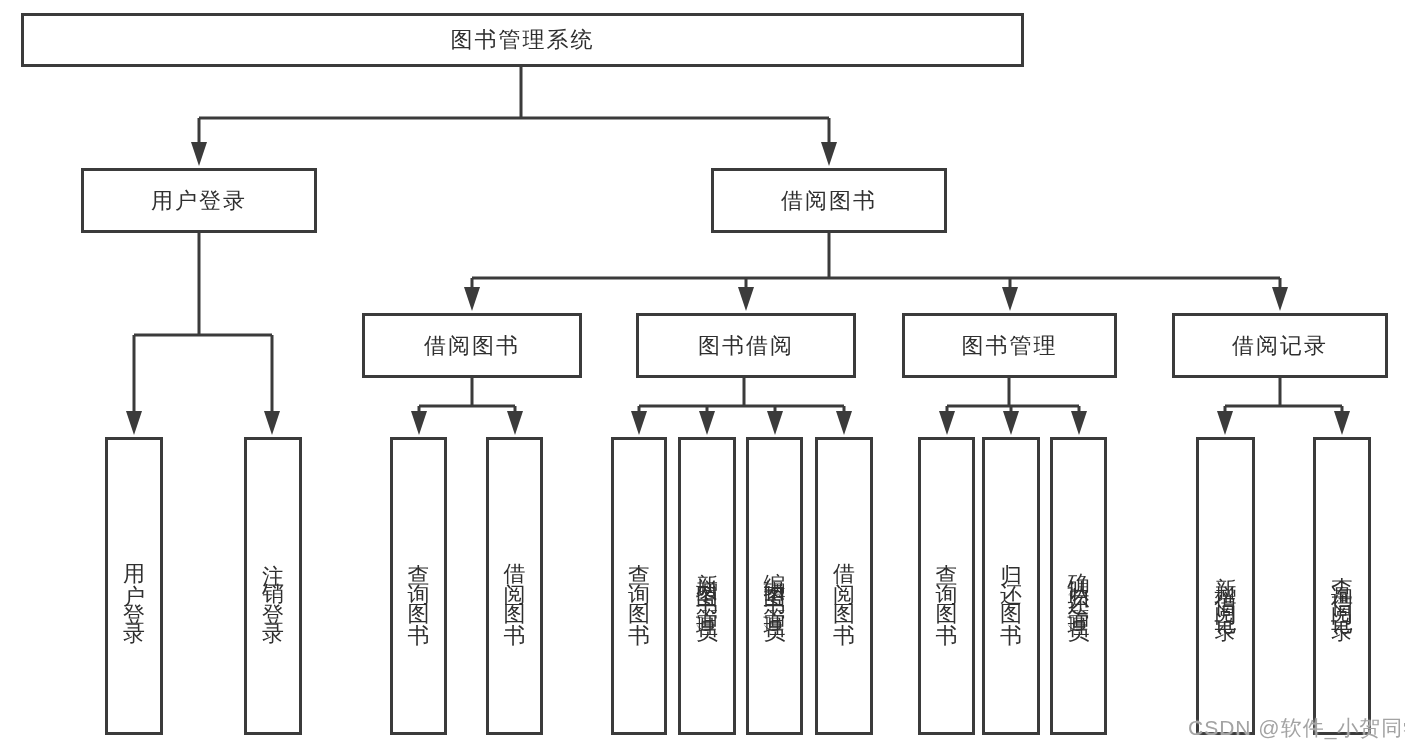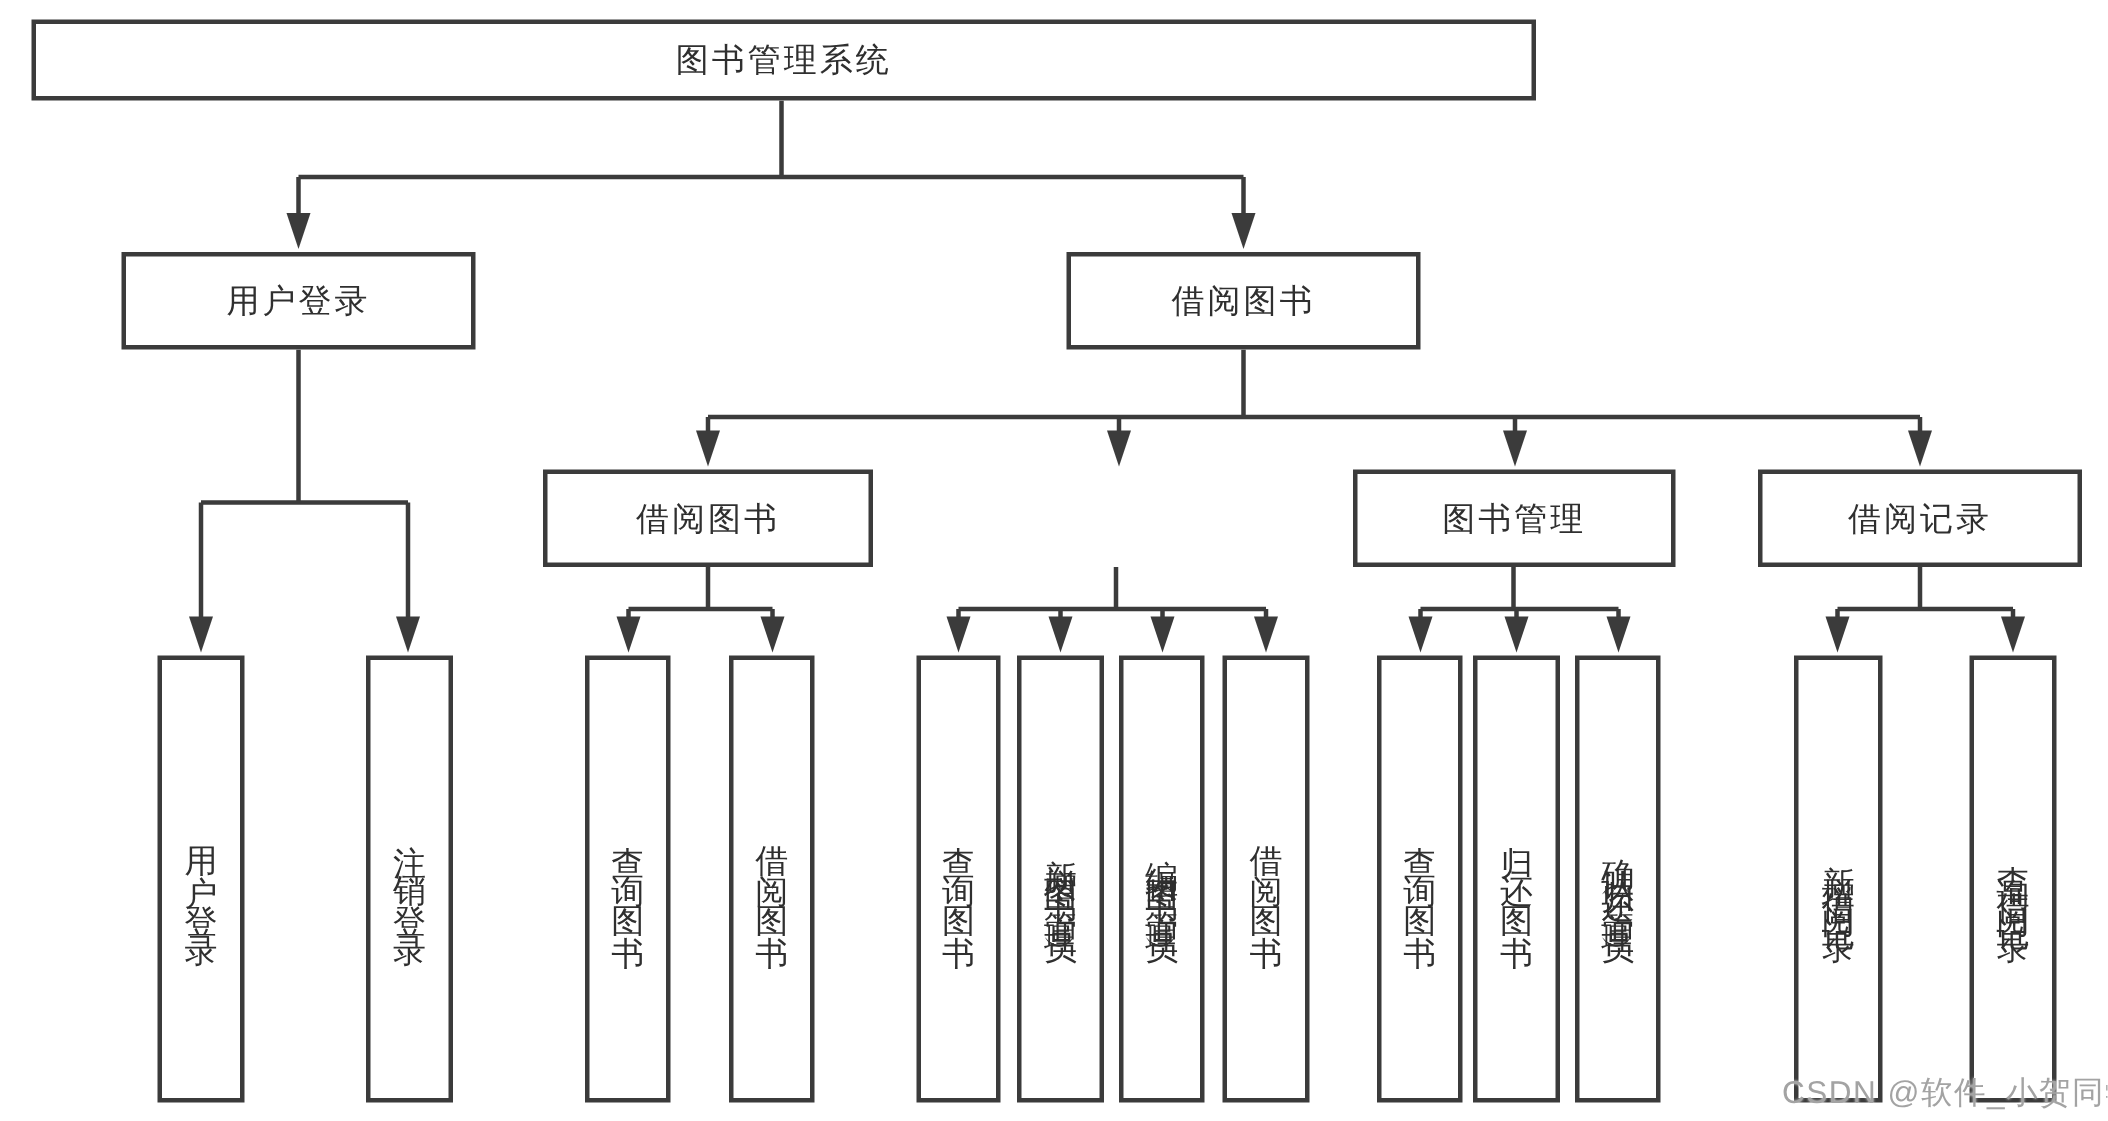--- a/index.html
+++ b/index.html
@@ -144,20 +144,23 @@
   <div class="box hbox" style="left:81px;top:168px;width:236px;height:65px">
     <span>用户登录</span>
   </div>
   <div class="box hbox" style="left:711px;top:168px;width:236px;height:65px">
     <span>借阅图书</span>
   </div>
 
   <div class="box hbox" style="left:362px;top:313px;width:220px;height:65px">
     <span>借阅图书</span>
   </div>
+  <div class="box hbox" style="left:636px;top:313px;width:220px;height:65px">
+    <span>图书借阅</span>
+  </div>
   <div class="box hbox" style="left:902px;top:313px;width:215px;height:65px">
     <span>图书管理</span>
   </div>
   <div class="box hbox" style="left:1172px;top:313px;width:216px;height:65px">
     <span>借阅记录</span>
   </div>
 
   <div class="box vbox sp4" style="left:105px;top:437px;width:58px;height:298px">
     <span>用户登录</span>
   </div>

